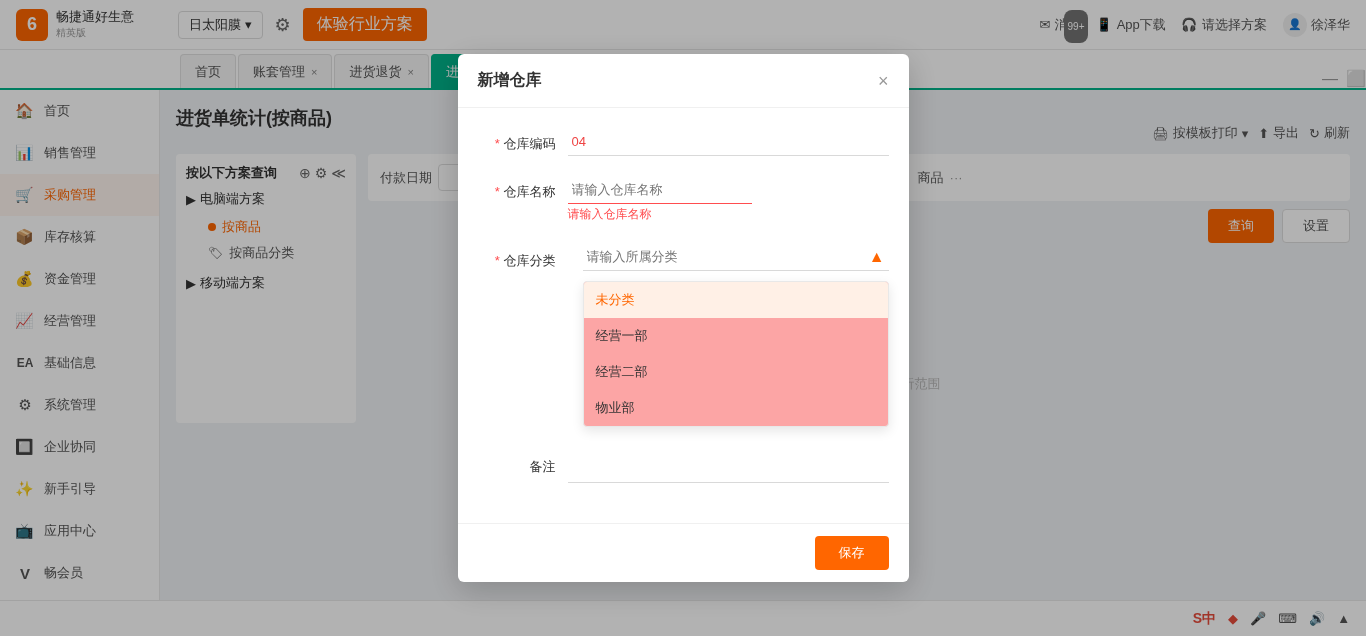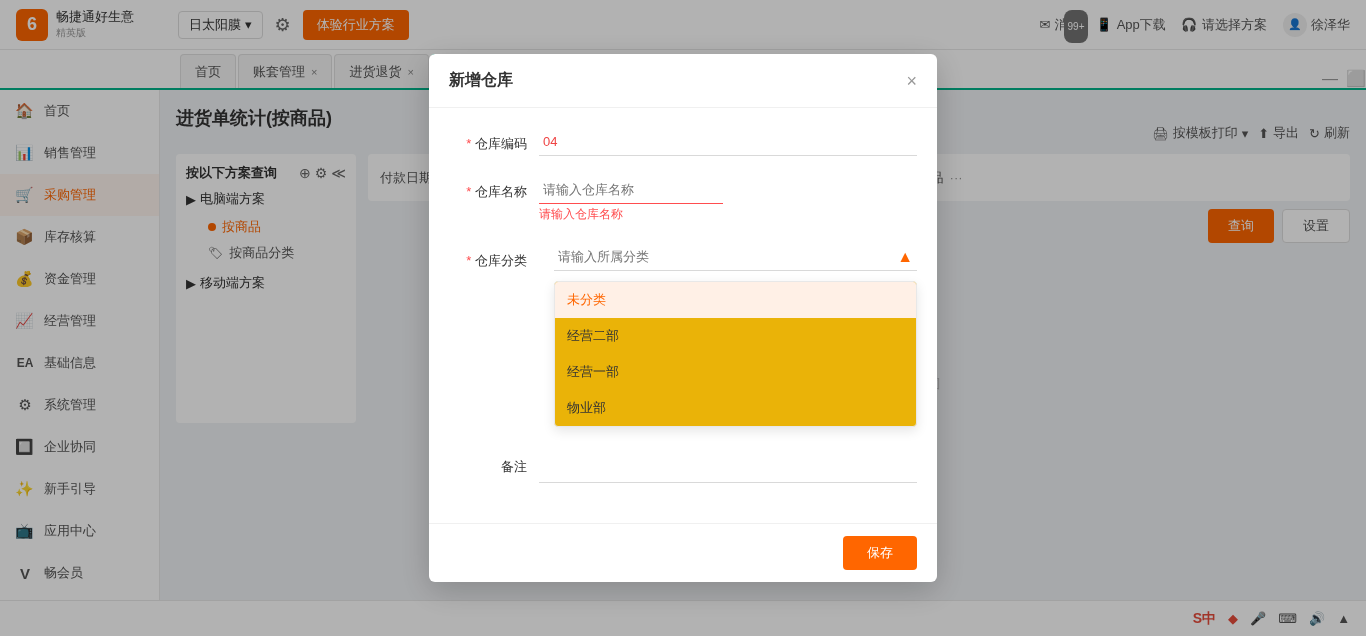--- a/index.html
+++ b/index.html
@@ -34,21 +34,21 @@
       display: flex; align-items: center; gap: 4px;
       border: 1px solid #ddd; padding: 4px 10px; border-radius: 4px;
       cursor: pointer; color: #333;
     }
     .header-spacer { flex: 1; }
     .header-actions {
       display: flex; align-items: center; gap: 16px;
     }
     .btn-trial {
       background: #ff6600; color: white; border: none;
-      padding: 6px 14px; border-radius: 4px; cursor: pointer; font-size: 13px;
+      padding: 6px 14px; border-radius: 4px; cursor: pointer; font-size: 16px;
     }
     .header-icon-item {
       display: flex; align-items: center; gap: 4px; color: #555; cursor: pointer; font-size: 13px;
       position: relative;
     }
     .badge {
       background: #737373; color: white; font-size: 10px;
       border-radius: 8px; padding: 11px 4px; min-width: 16px; text-align: center;
       position: absolute; top: -6px; right: -8px;
     }
@@ -143,21 +143,21 @@
       z-index: 100;
       display: flex;
       align-items: center;
       justify-content: center;
     }
 
     
     .dialog {
       background: white;
       border-radius: 6px;
-      width: 508px;
+      width: 451px;
       box-shadow: 0 8px 32px rgba(0,0,0,0.2);
       z-index: 101;
       position: relative;
       overflow: visible;
     }
     .dialog-header {
       padding: 16px 20px;
       border-bottom: 1px solid #f0f0f0;
       display: flex; align-items: center; justify-content: space-between;
     }
@@ -196,21 +196,21 @@
       outline: none; background: transparent;
     }
     .class-toggle {
       position: absolute; right: 4px; top: 50%; transform: translateY(-50%);
       color: #ff6600; cursor: pointer; font-size: 16px;
     }
     .dropdown-panel {
       position: absolute;
       left: 0; top: 38px;
       width: 100%;
-      background: #eab308;
+      background: #fca5a5;
       border: 1px solid #e8e8e8;
       border-radius: 4px;
       box-shadow: 0 4px 12px rgba(0,0,0,0.1);
       z-index: 200;
       overflow: hidden;
     }
     .dropdown-item {
       padding: 9px 12px;
       cursor: pointer;
       font-size: 13px;
@@ -540,22 +540,22 @@
         <label class="form-label">
           <span class="required">*</span>
           <span>仓库分类</span>
         </label>
         <div class="class-input-wrap">
           <input class="class-input" placeholder="请输入所属分类" style="">
           <span class="class-toggle">▲</span>
           
           <div class="dropdown-panel">
             <div class="dropdown-item selected">未分类</div>
+            <div class="dropdown-item">经营一部</div>
             <div class="dropdown-item">经营二部</div>
-            <div class="dropdown-item">经营一部</div>
             <div class="dropdown-item">物业部</div>
           </div>
         </div>
       </div>
 
       <div class="form-row" style="padding-top:160px;">
         <label class="form-label">备注</label>
         <textarea class="form-textarea" style=""></textarea>
       </div>
     </div>

